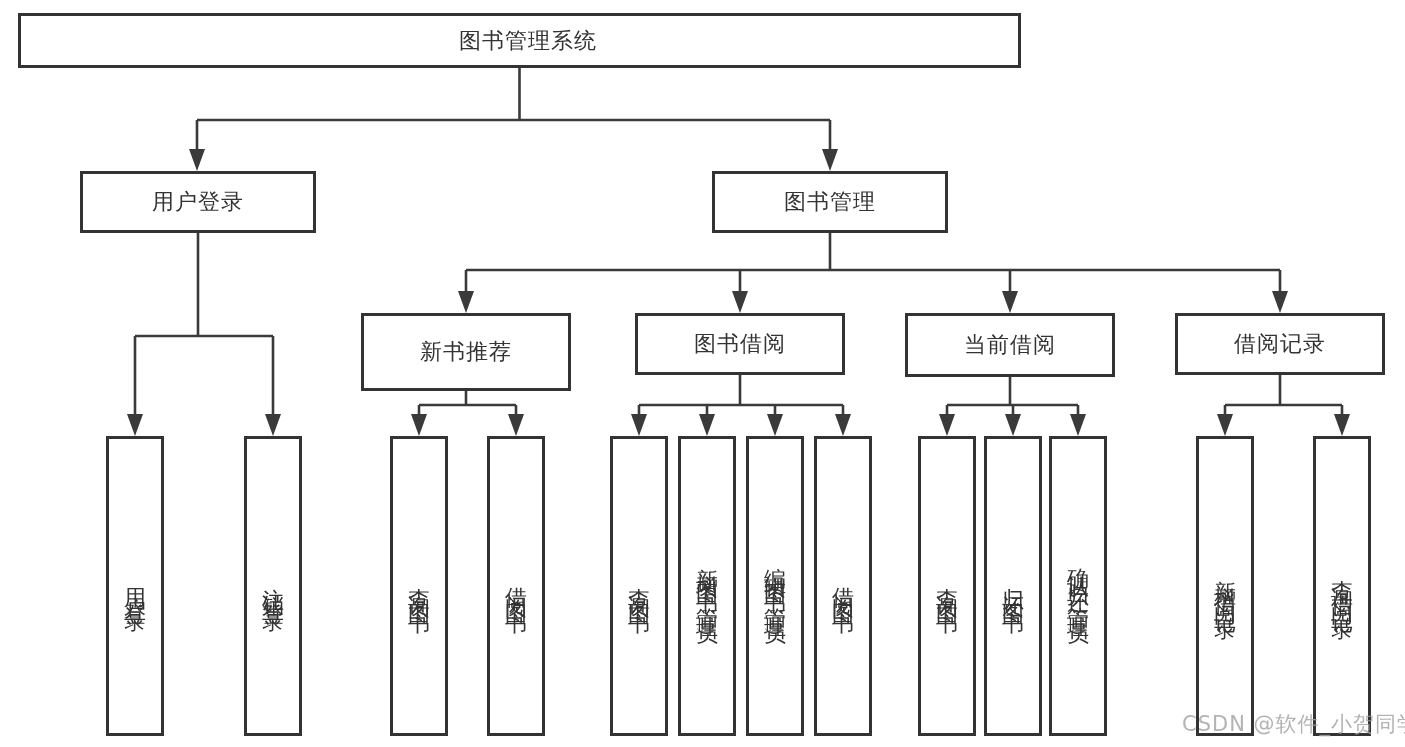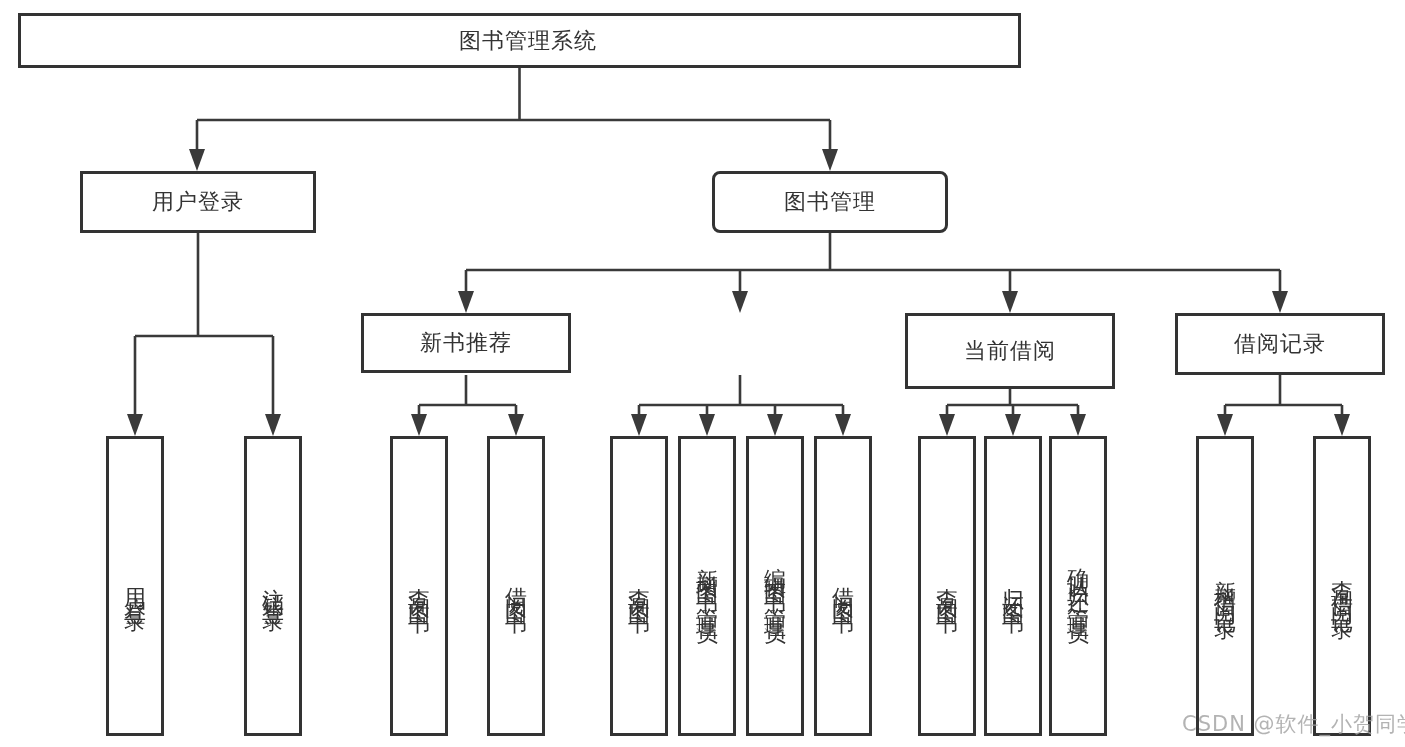--- a/index.html
+++ b/index.html
@@ -94,28 +94,31 @@
     </g>
   </svg>
 
   <div class="box" style="left:18px;top:13px;width:1003px;height:55px;padding-left:17px;">
     <span class="lbl">图书管理系统</span>
   </div>
 
   <div class="box" style="left:80px;top:171px;width:236px;height:62px;">
     <span class="lbl">用户登录</span>
   </div>
-  <div class="box" style="left:712px;top:171px;width:236px;height:62px;border-radius:8px;">
+  <div class="box" style="left:712px;top:171px;width:236px;height:62px;">
     <span class="lbl">图书管理</span>
   </div>
 
-  <div class="box" style="left:361px;top:313px;width:210px;height:60px;text-align:right;">
+  <div class="box" style="left:361px;top:313px;width:210px;height:78px;text-align:right;">
     <span class="lbl">新书推荐</span>
   </div>
-  <div class="box" style="left:905px;top:313px;width:210px;height:76px;">
+  <div class="box" style="left:635px;top:313px;width:210px;height:62px;">
+    <span class="lbl">图书借阅</span>
+  </div>
+  <div class="box" style="left:905px;top:313px;width:210px;height:64px;">
     <span class="lbl">当前借阅</span>
   </div>
   <div class="box" style="left:1175px;top:313px;width:210px;height:62px;">
     <span class="lbl">借阅记录</span>
   </div>
 
   <div class="box leaf" style="left:106px;">
     <span class="lbl-v">用户登录</span>
   </div>
   <div class="box leaf" style="left:244px;">

